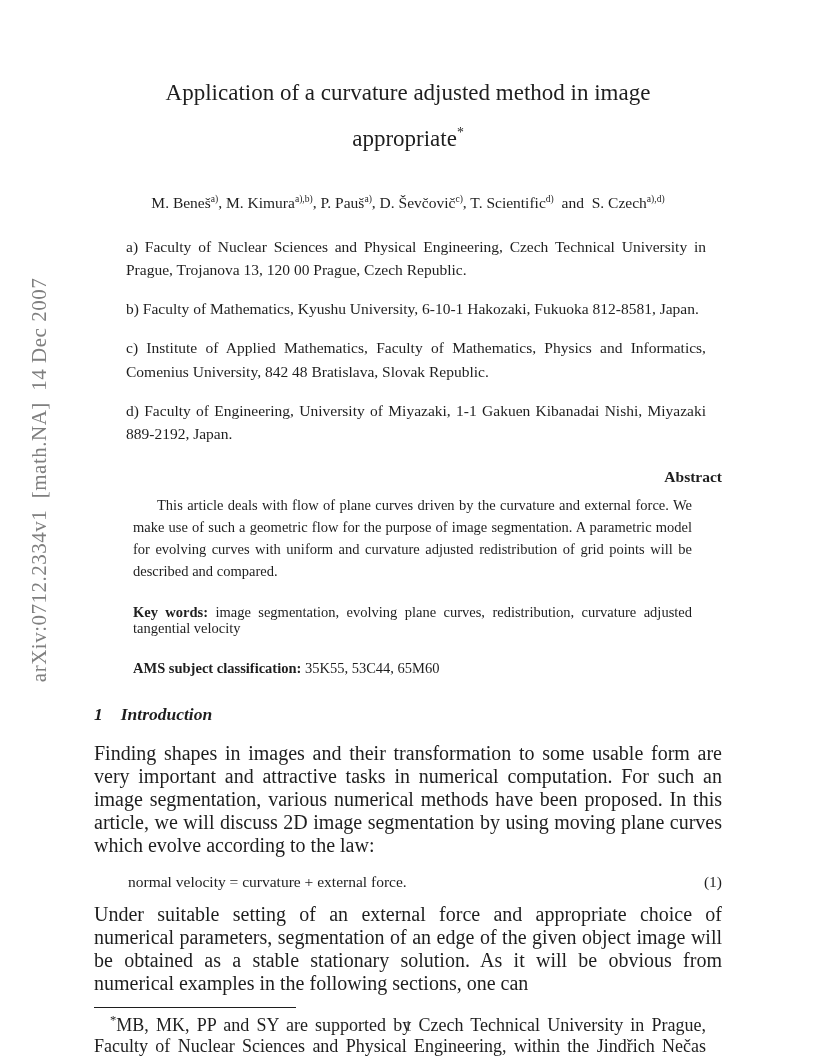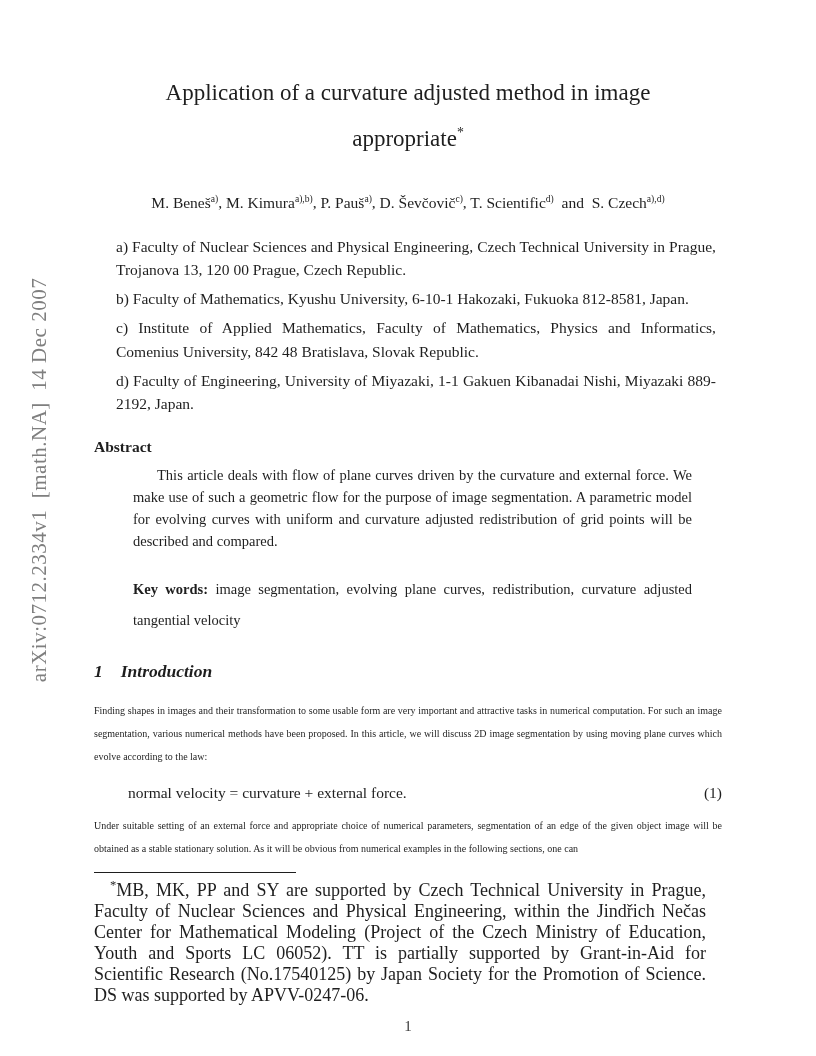--- a/index.html
+++ b/index.html
@@ -43,58 +43,58 @@
     white-space:pre;
   }
   .authors sup { font-size:62%; }
   .affiliations {
     margin-top:21px;
     padding-left:16px;
     font-size:15.5px;
     line-height:23.2px;
     text-align:justify;
   }
-  .affiliations p { margin:6px; }
+  .affiliations p { margin:16px; }
   .abstract-heading {
     margin-top:22px;
-    text-align:left;
+    text-align:right;
     font-size:15.5px;
     font-weight:bold;
     line-height:20px;
   }
   .abstract-block {
     padding:0 22px 0 39px;
     font-size:14.5px;
   }
   .abstract-body {
     margin:7px 8px 0 0;
     line-height:22px;
     text-align:justify;
     text-indent:24px;
   }
   .keywords {
     margin:22px 8px 0 0;
-    line-height:31px;
+    line-height:16px;
     text-align:justify;
   }
   .ams {
     margin:21px 0 0 0;
     line-height:22px;
   }
   .section-heading {
     margin:24px 0 0 0;
     font-size:17.5px;
     font-weight:bold;
     line-height:22px;
     font-style:italic;
   }
   .section-heading .sec-num { display:inline-block; margin-right:18px; }
   .body-par {
     margin:17px 0 0 0;
-    font-size:10px;
+    font-size:20px;
     line-height:23px;
     text-align:justify;
   }
   .equation {
     position:relative;
     margin:13px 0 0 0;
     padding-left:34px;
     font-size:15.5px;
     line-height:23px;
   }
@@ -144,20 +144,21 @@
       <p>b) Faculty of Mathematics, Kyushu University, 6-10-1 Hakozaki, Fukuoka 812-8581, Japan.</p>
       <p>c) Institute of Applied Mathematics, Faculty of Mathematics, Physics and Informatics, Comenius University, 842 48 Bratislava, Slovak Republic.</p>
       <p>d) Faculty of Engineering, University of Miyazaki, 1-1 Gakuen Kibanadai Nishi, Miyazaki 889-2192, Japan.</p>
     </div>
 
     <div class="abstract-heading">Abstract</div>
 
     <div class="abstract-block">
       <p class="abstract-body">This article deals with flow of plane curves driven by the curvature and external force. We make use of such a geometric flow for the purpose of image segmentation. A parametric model for evolving curves with uniform and curvature adjusted redistribution of grid points will be described and compared.</p>
       <p class="keywords"><b>Key words:</b><span> image segmentation, evolving plane curves, redistribution, curvature adjusted tangential velocity</span></p>
+      <p class="ams"><b>AMS subject classification:</b><span> 35K55, 53C44, 65M60</span></p>
     </div>
 
     <h2 class="section-heading"><span class="sec-num">1</span><span>Introduction</span></h2>
 
     <p class="body-par">Finding shapes in images and their transformation to some usable form are very important and attractive tasks in numerical computation. For such an image segmentation, various numerical methods have been proposed. In this article, we will discuss 2D image segmentation by using moving plane curves which evolve according to the law:</p>
 
     <div class="equation"><span>normal velocity = curvature + external force.</span><span class="eq-num">(1)</span></div>
 
     <p class="body-par par2">Under suitable setting of an external force and appropriate choice of numerical parameters, segmentation of an edge of the given object image will be obtained as a stable stationary solution. As it will be obvious from numerical examples in the following sections, one can</p>
 

